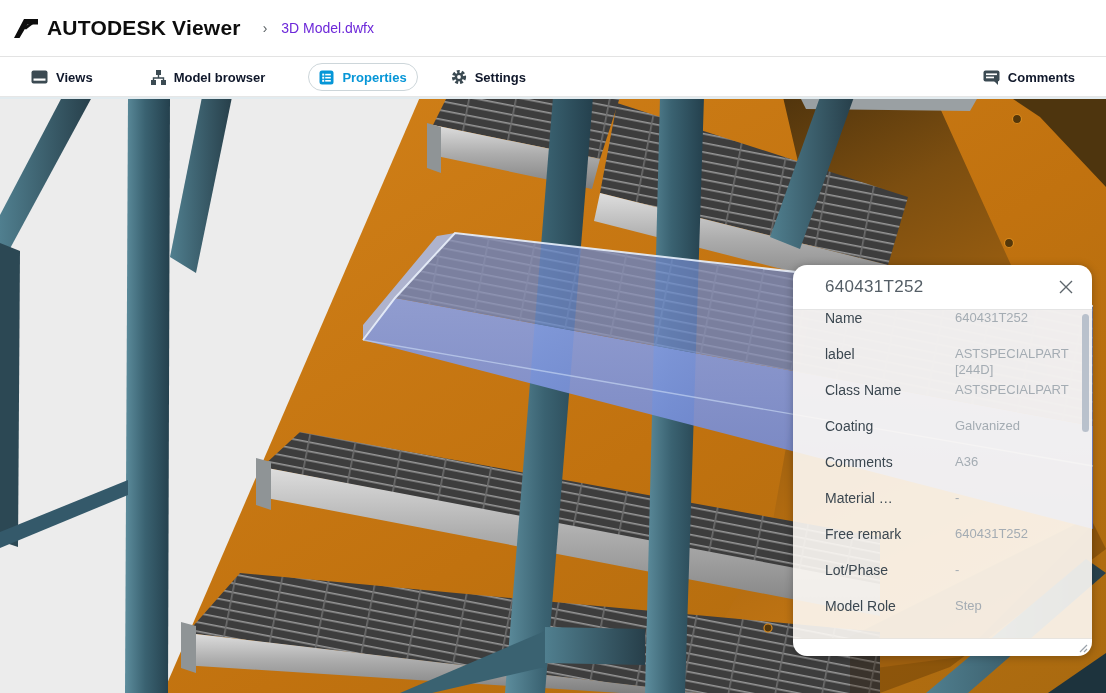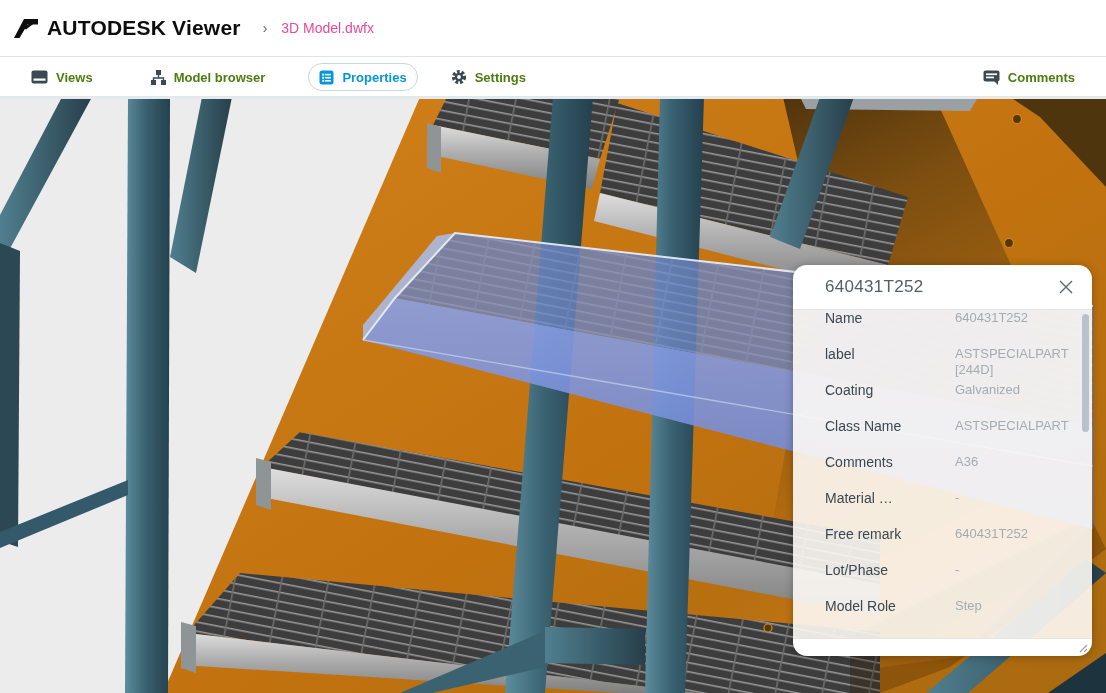--- a/index.html
+++ b/index.html
@@ -9,27 +9,27 @@
 
   
   .hdr { position:absolute; left:0; top:0; width:1106px; height:57px;
     background:#fff; border-bottom:1px solid #e3e3e3; display:flex; align-items:center; }
   .brand { display:flex; align-items:center; gap:9px; margin-left:14px; cursor:pointer; }
   .brand-text { font-size:21px; color:#0d0d0d; letter-spacing:.2px; white-space:nowrap; }
   .brand-text b { font-weight:800; }
   .brand-text span { font-weight:700; }
   .crumb { display:flex; align-items:center; margin-left:22px; gap:14px; }
   .crumb-sep { color:#5a6164; font-size:14px; }
-  .crumb-doc { color:#ec4899; font-size:14px; }
+  .crumb-doc { color:#6d28d9; font-size:14px; }
 
   
   .tbar { position:absolute; left:0; top:58px; width:1106px; height:39px; background:#fff;
     border-bottom:1px solid #e6e6e6; display:flex; align-items:center; }
   .titem { display:flex; align-items:center; gap:8px; height:28px; padding:0 10px;
-    color:#4d7c0f; font-size:13px; font-weight:700; cursor:pointer; border-radius:14px;
+    color:#0f172a; font-size:13px; font-weight:700; cursor:pointer; border-radius:14px;
     background:transparent; border:1px solid transparent; }
   .titem svg { flex:0 0 auto; }
   .titem.active { border:1px solid #cdd6da; color:#0696d7; }
   .t-views { margin-left:20px; } .t-model { margin-left:36px; }
   .t-props { margin-left:32px;text-align:right; } .t-sets { margin-left:22px; }
   .t-comments { position:absolute; right:20px; top:5px; }
 
   
   .vp { position:absolute; left:0; top:97px; width:1106px; height:596px; background:#ececec; }
   .vp svg { display:block; }
@@ -227,26 +227,26 @@
     <div class="p-body">
       <div class="prow">
         <div class="plabel">Name</div>
         <div class="pvalue">640431T252</div>
       </div>
       <div class="prow">
         <div class="plabel">label</div>
         <div class="pvalue">ASTSPECIALPART [244D]</div>
       </div>
       <div class="prow">
+        <div class="plabel">Class Name</div>
+        <div class="pvalue">ASTSPECIALPART</div>
+      </div>
+      <div class="prow">
         <div class="plabel">Coating</div>
         <div class="pvalue">Galvanized</div>
-      </div>
-      <div class="prow">
-        <div class="plabel">Class Name</div>
-        <div class="pvalue">ASTSPECIALPART</div>
       </div>
       <div class="prow">
         <div class="plabel">Comments</div>
         <div class="pvalue">A36</div>
       </div>
       <div class="prow">
         <div class="plabel">Material …</div>
         <div class="pvalue">-</div>
       </div>
       <div class="prow">

